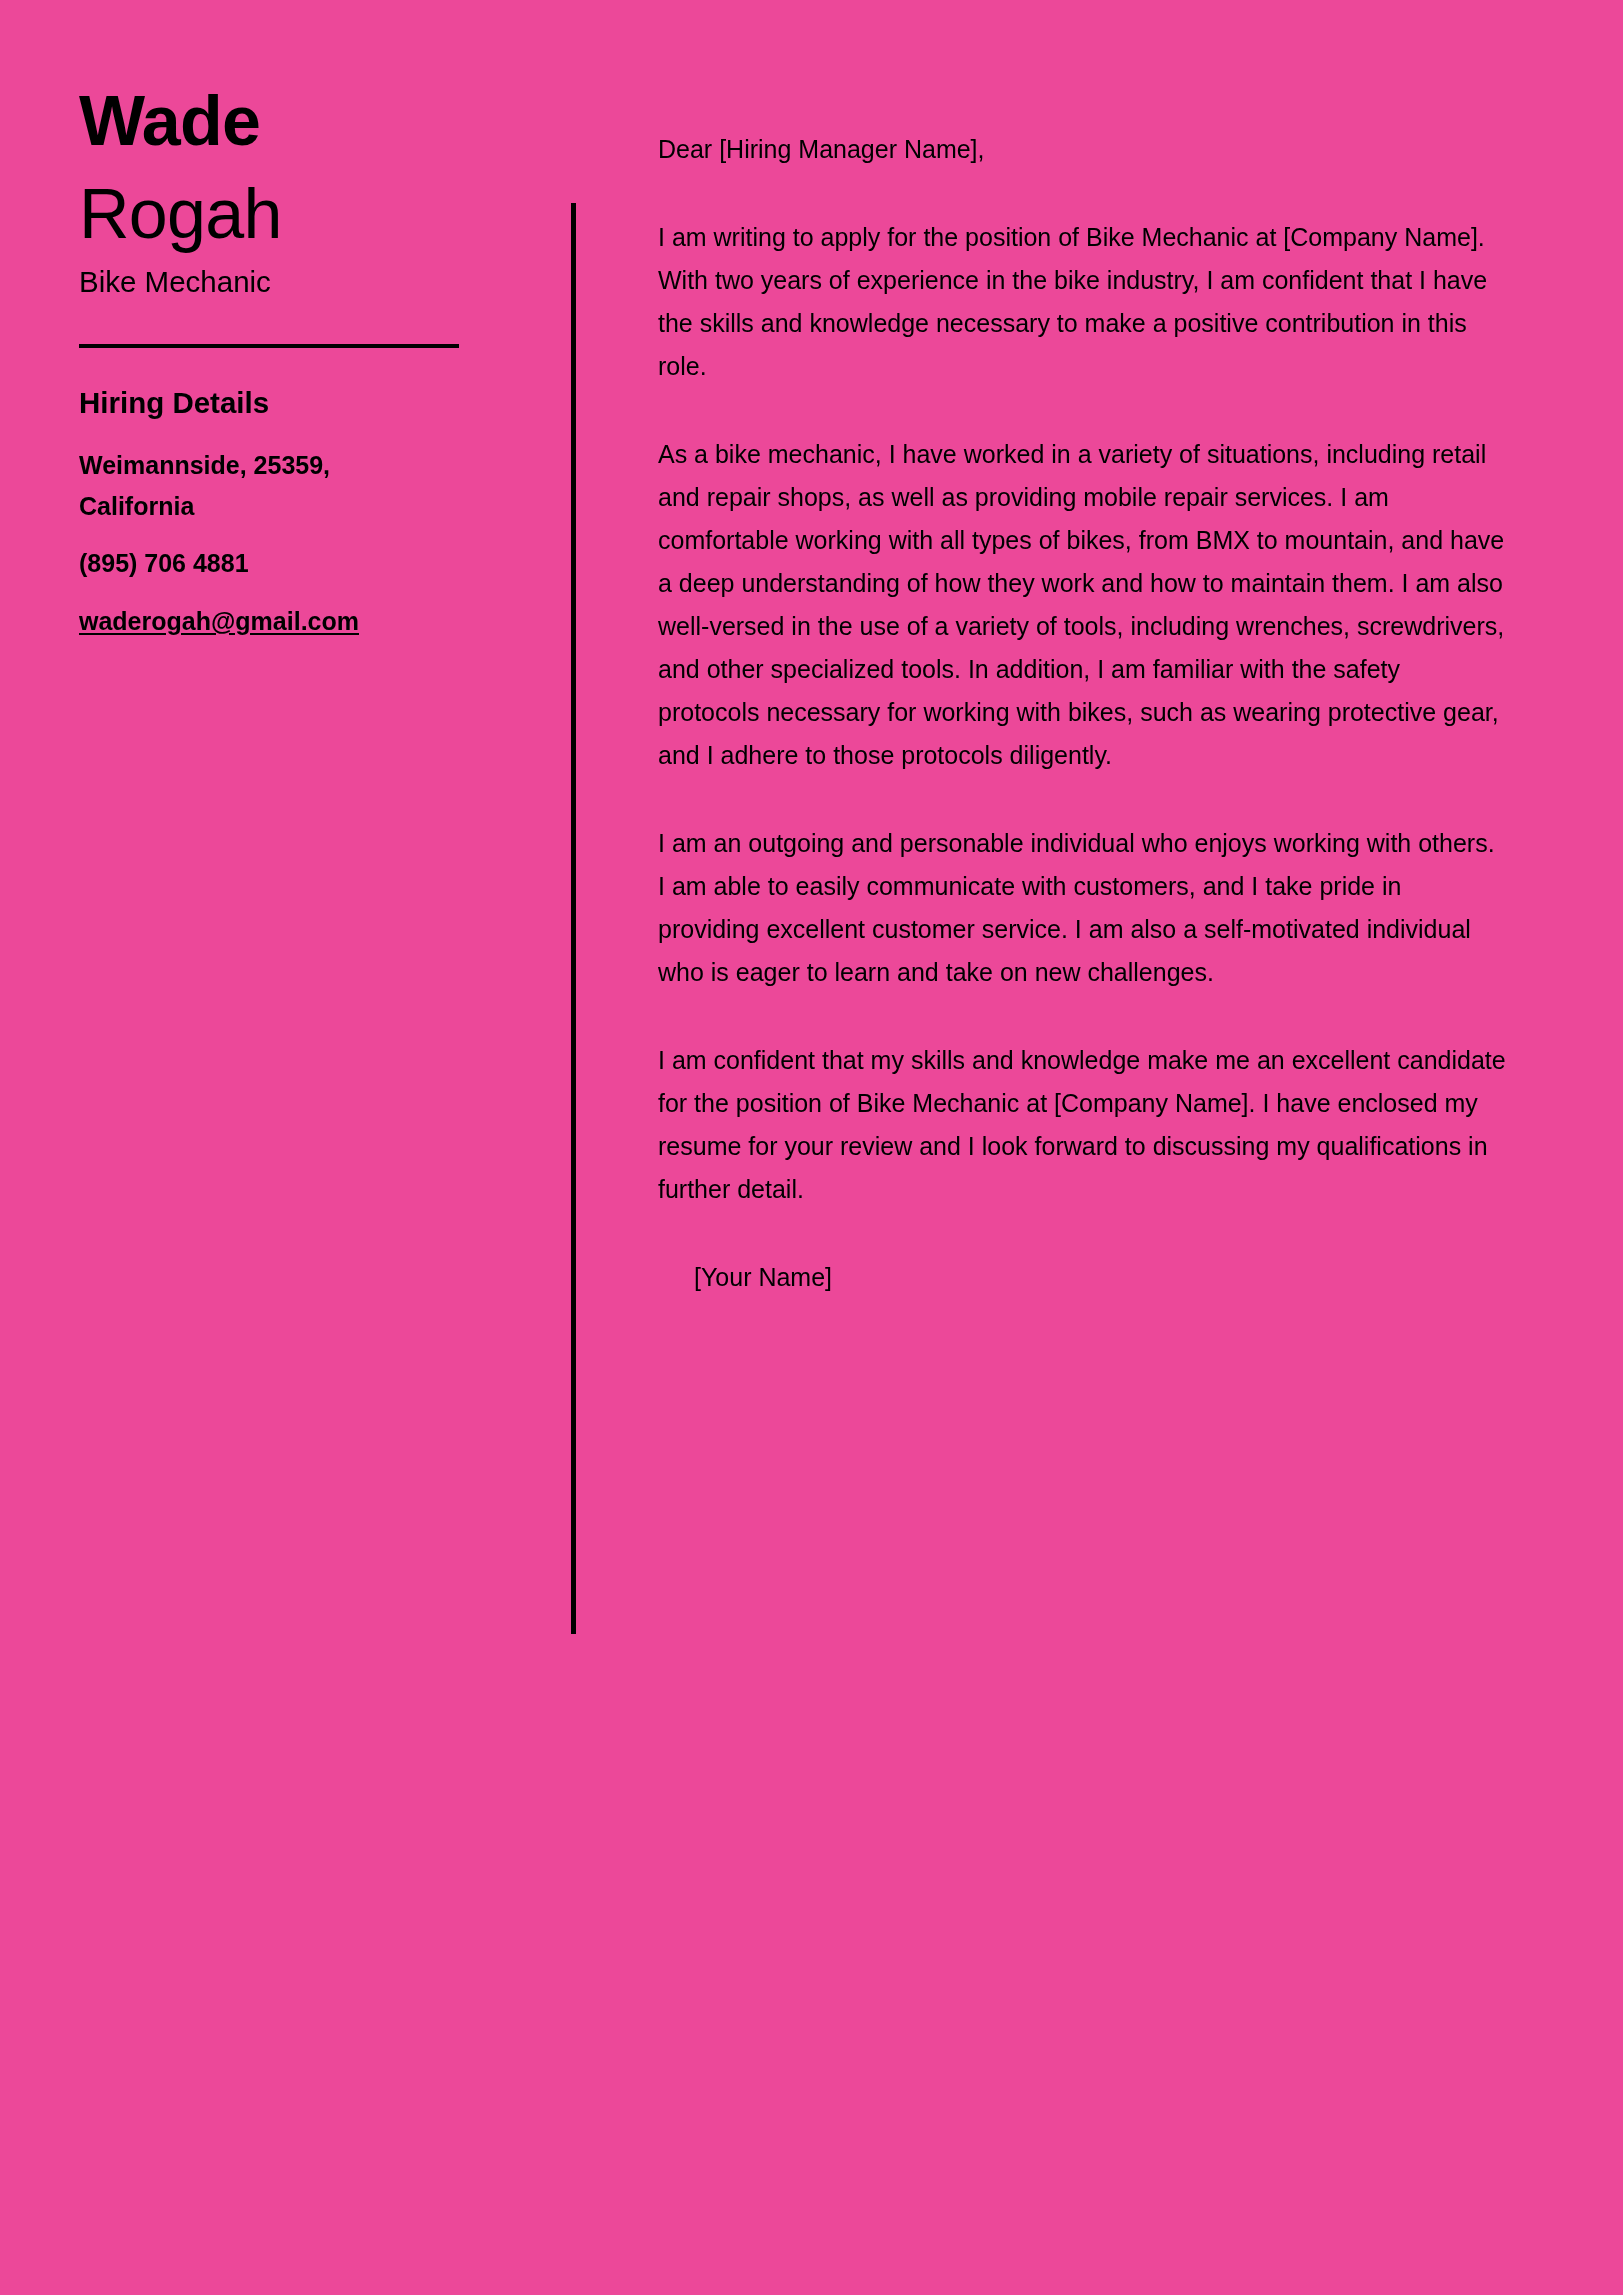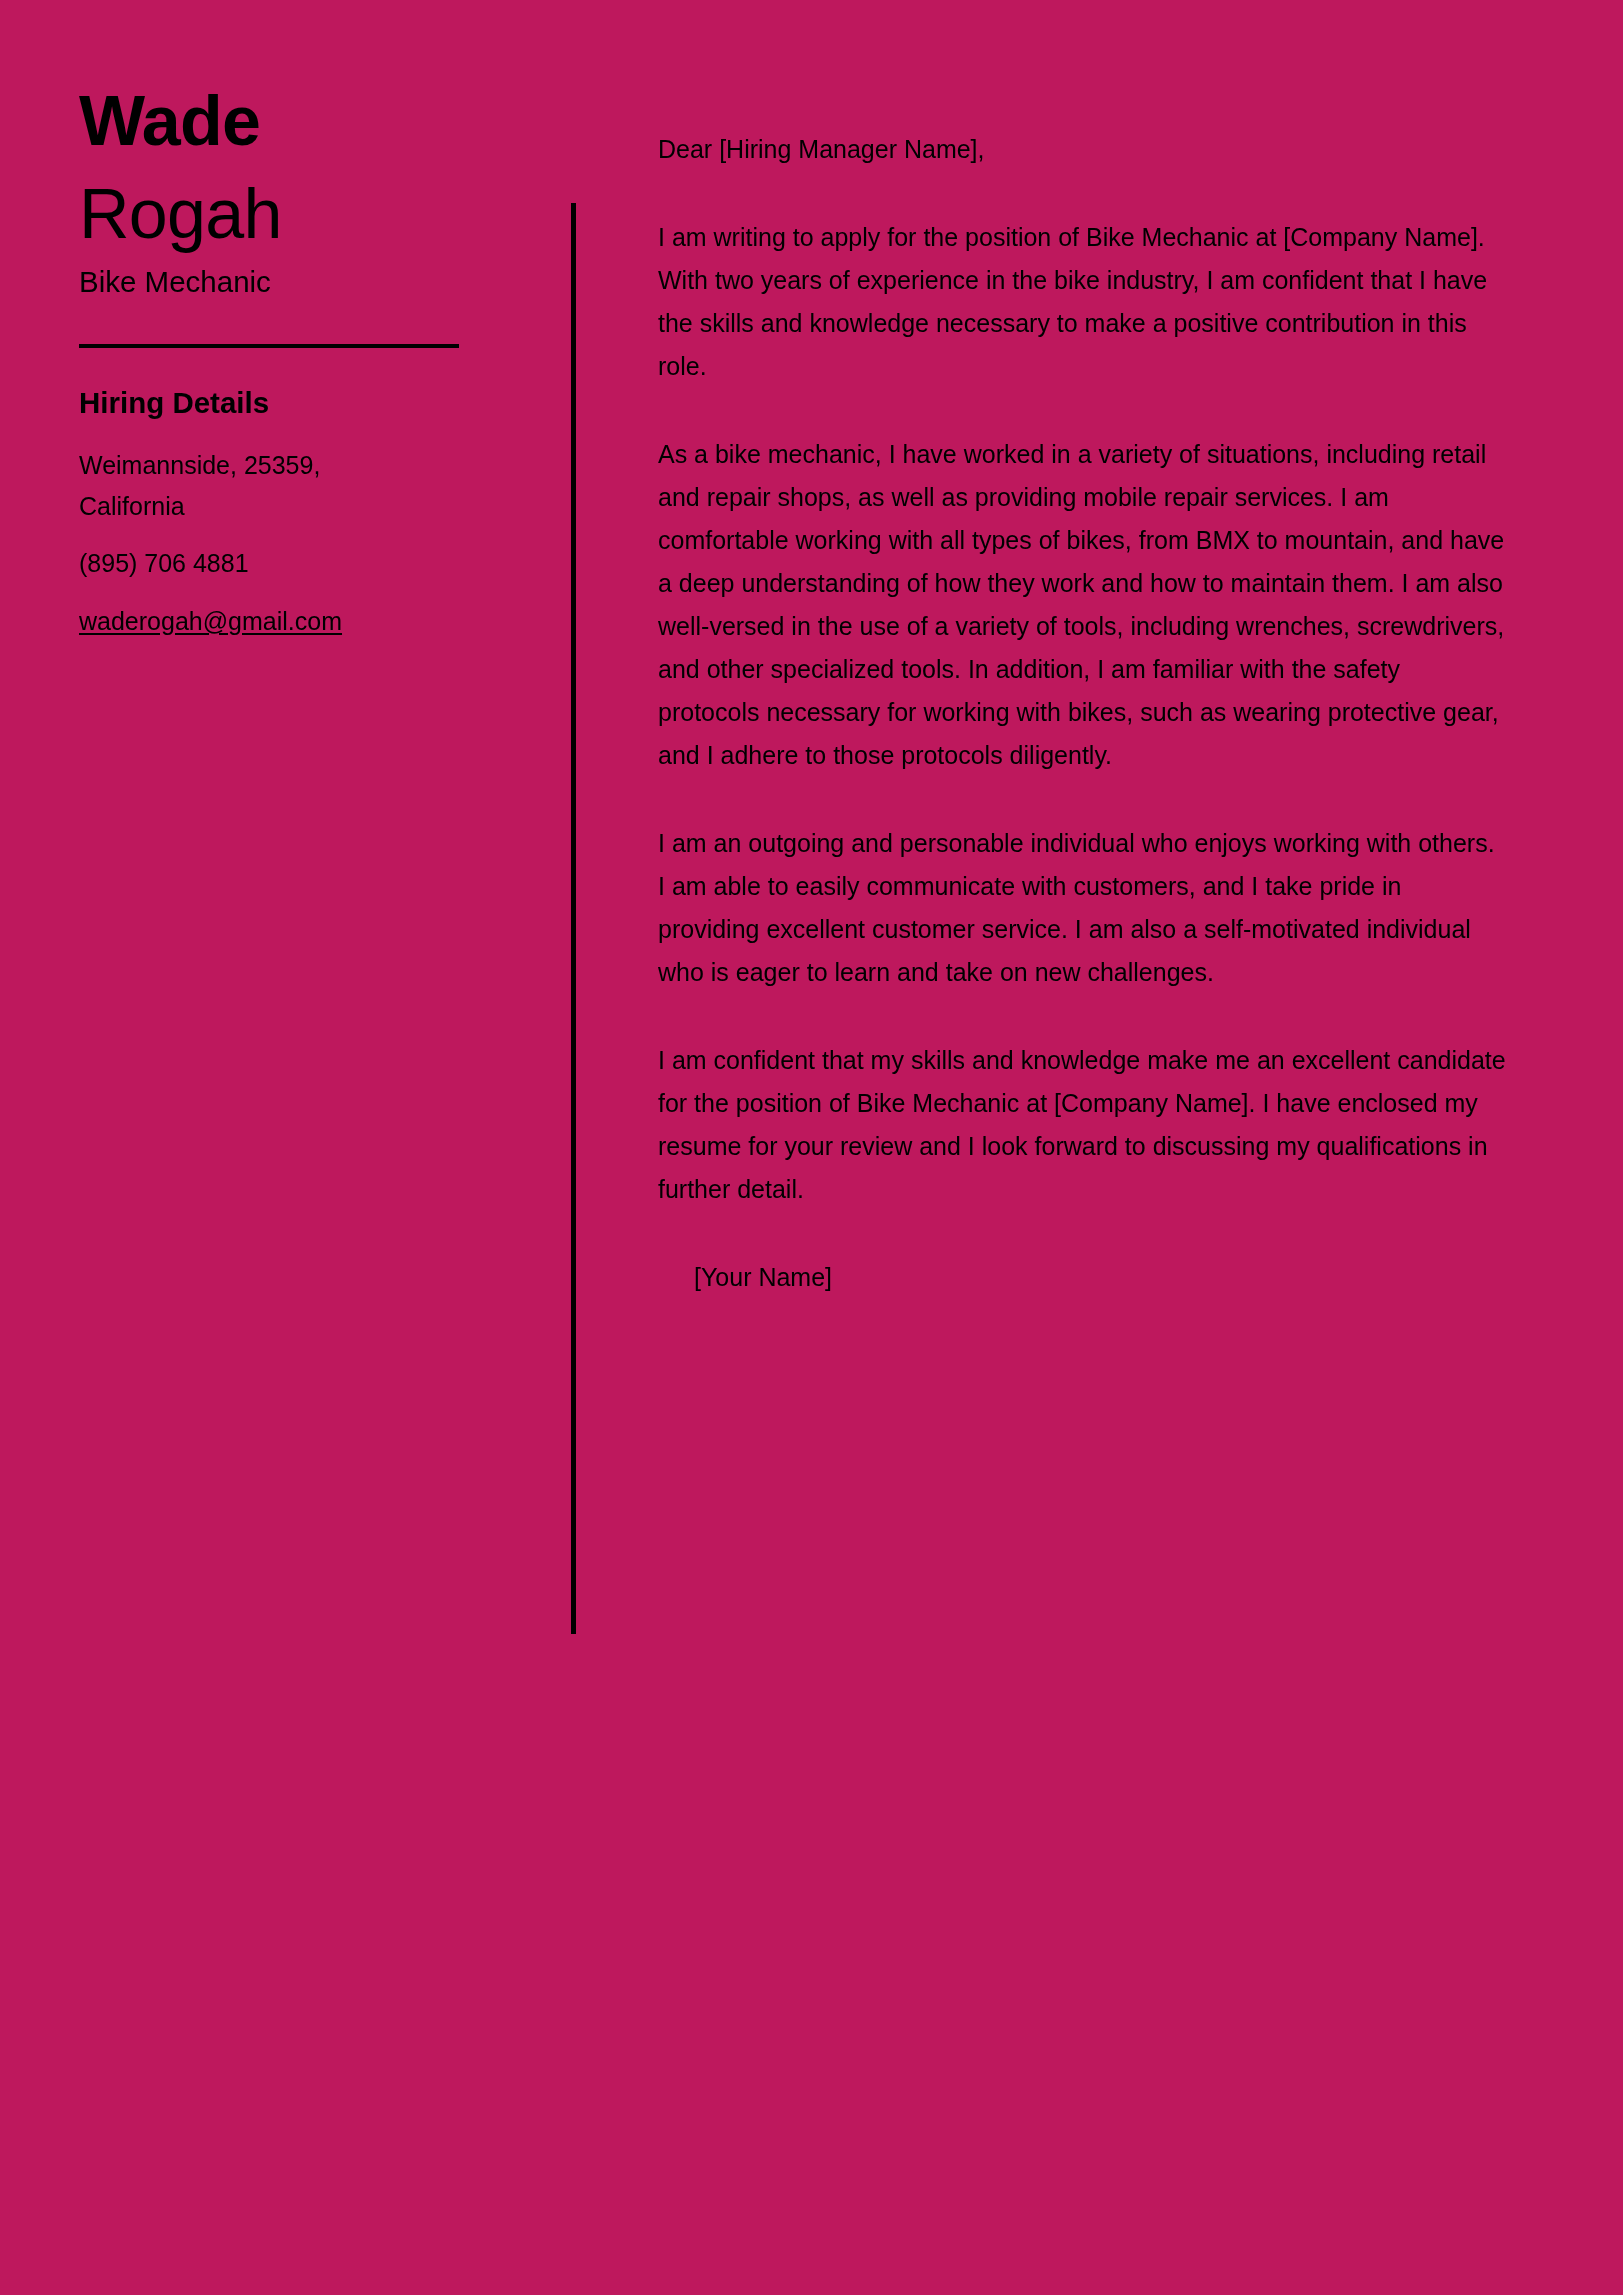--- a/index.html
+++ b/index.html
@@ -9,21 +9,21 @@
   }
   body {
     font-family: "Liberation Sans", sans-serif;
     color: #000000;
     -webkit-font-smoothing: antialiased;
   }
   .page {
     position: relative;
     width: 1623px;
     height: 2295px;
-    background: #be185d;
+    background: #ec4899;
     overflow: hidden;
     box-sizing: border-box;
   }
 
   
   .sidebar {
     position: absolute;
     left: 79px;
     top: 85px;
     width: 419px;
@@ -67,21 +67,21 @@
     font-weight: 600;
     color: #000000;
     margin-top: 37px;
     line-height: 1.2;
   }
   .contact-list {
     margin-top: 25px;
   }
   .contact-item {
     font-size: 25px;
-    font-weight: 400;
+    font-weight: 700;
     line-height: 1.62;
     color: #000000;
     margin-bottom: 17px;
     max-width: 340px;
   }
   .contact-item.email {
     text-decoration: underline;
     text-underline-offset: 2.6px;
     color: #000000;
   }

